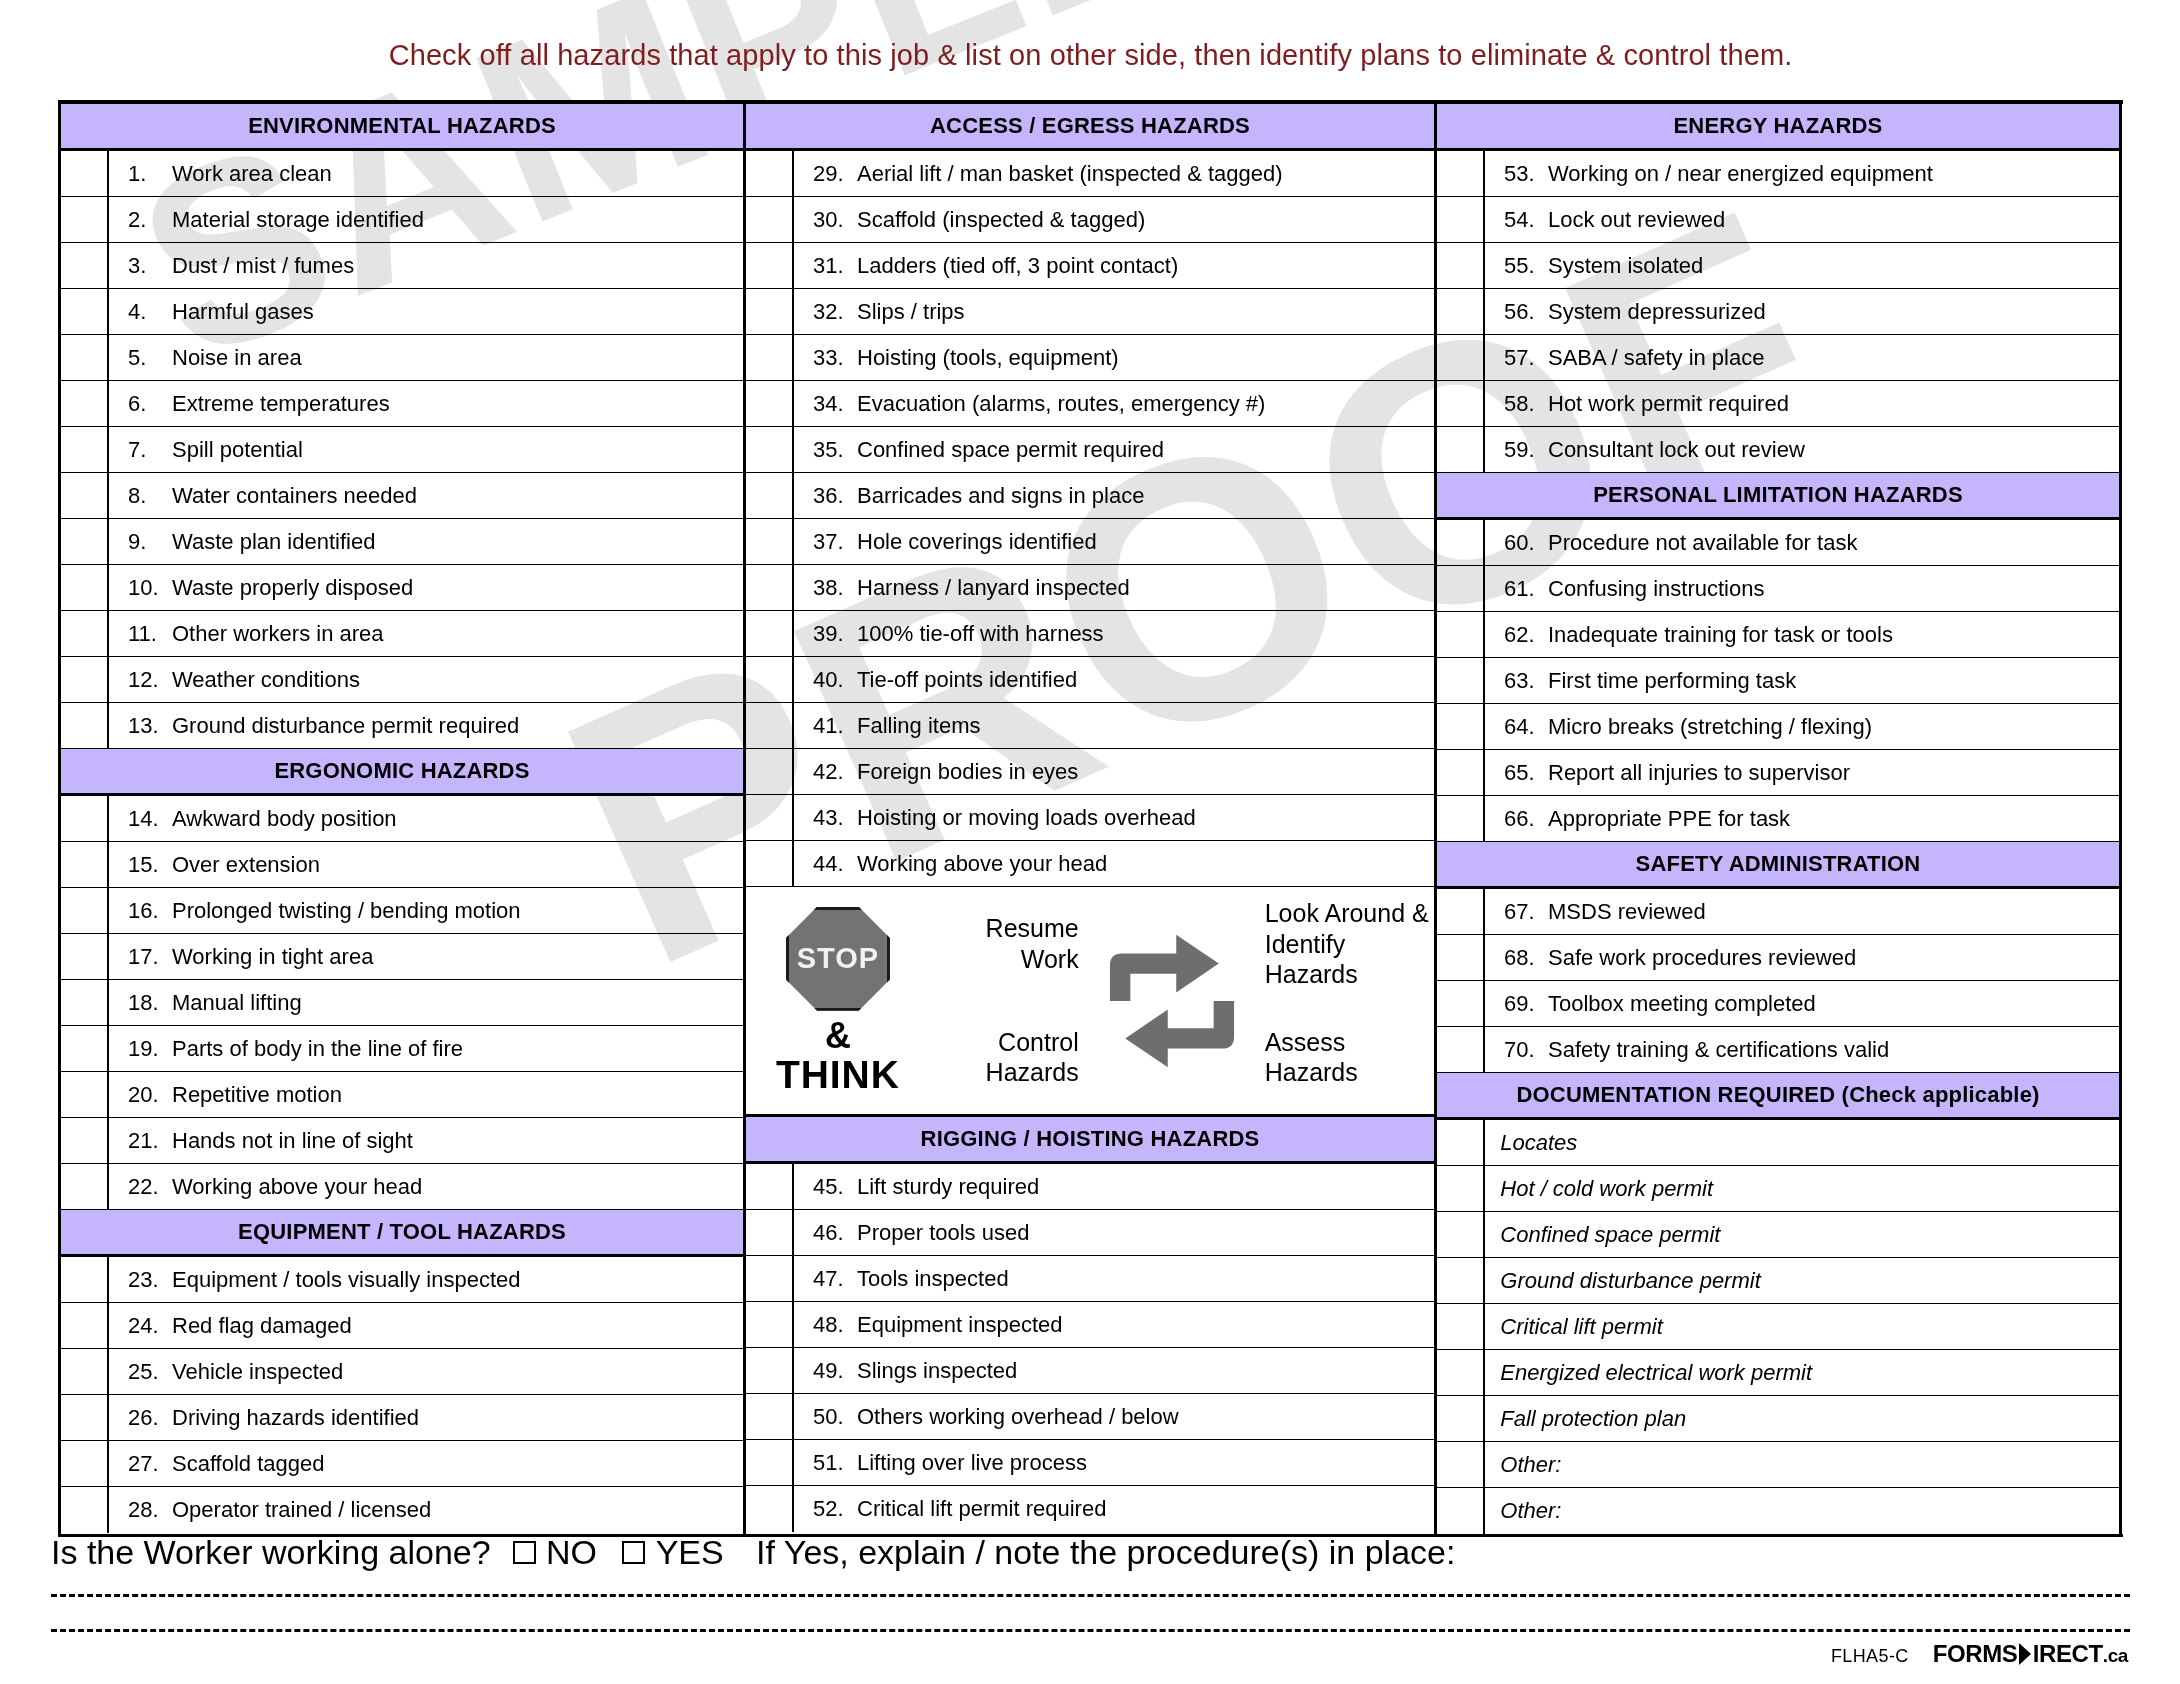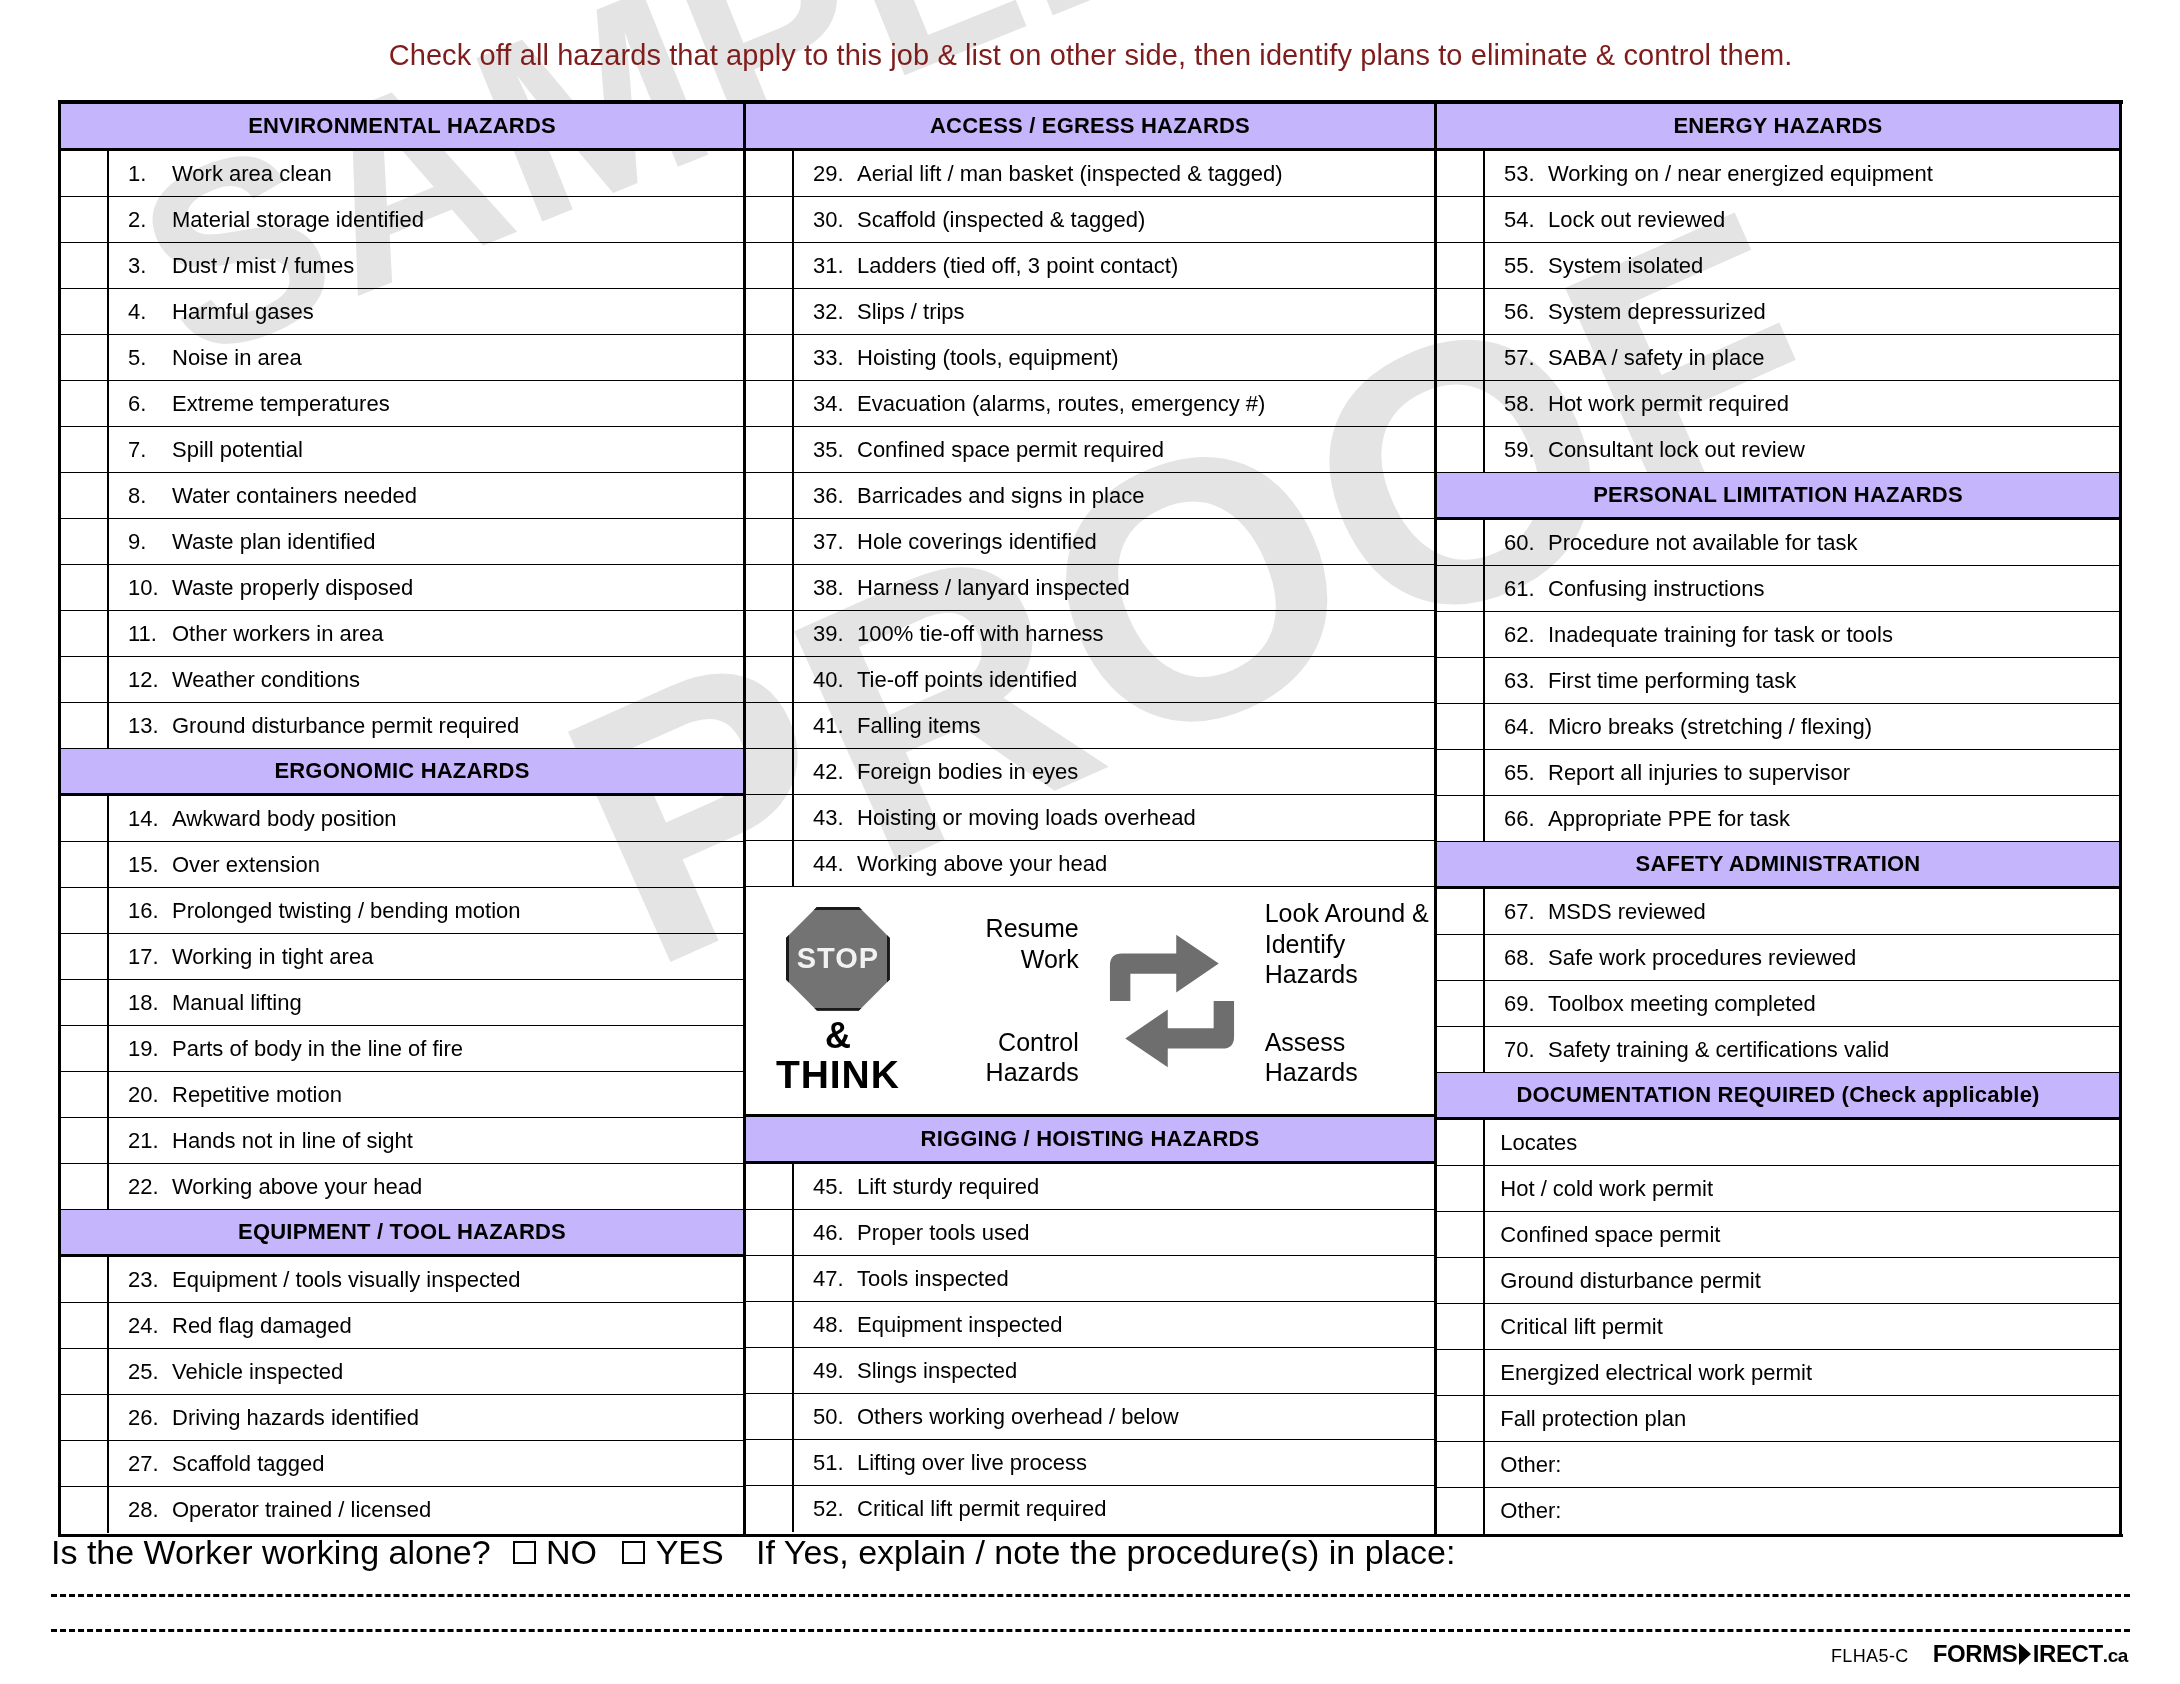--- a/index.html
+++ b/index.html
@@ -115,21 +115,21 @@
     align-items: center;
     padding-left: 19px;
     font-size: 22px;
     line-height: 1;
     white-space: nowrap;
   }
   .label .num {
     display: inline-block;
     min-width: 44px;
   }
-  .label.doc { padding-left: 15.3px; }
+  .label.doc { padding-left: 15.3px; font-style: italic; }
 
   
   .think-cell {
     height: 230px;
     border-bottom: 3.4px solid #000;
     display: flex;
     align-items: center;
     position: relative;
     padding-left: 20.4px;
     background: transparent;

